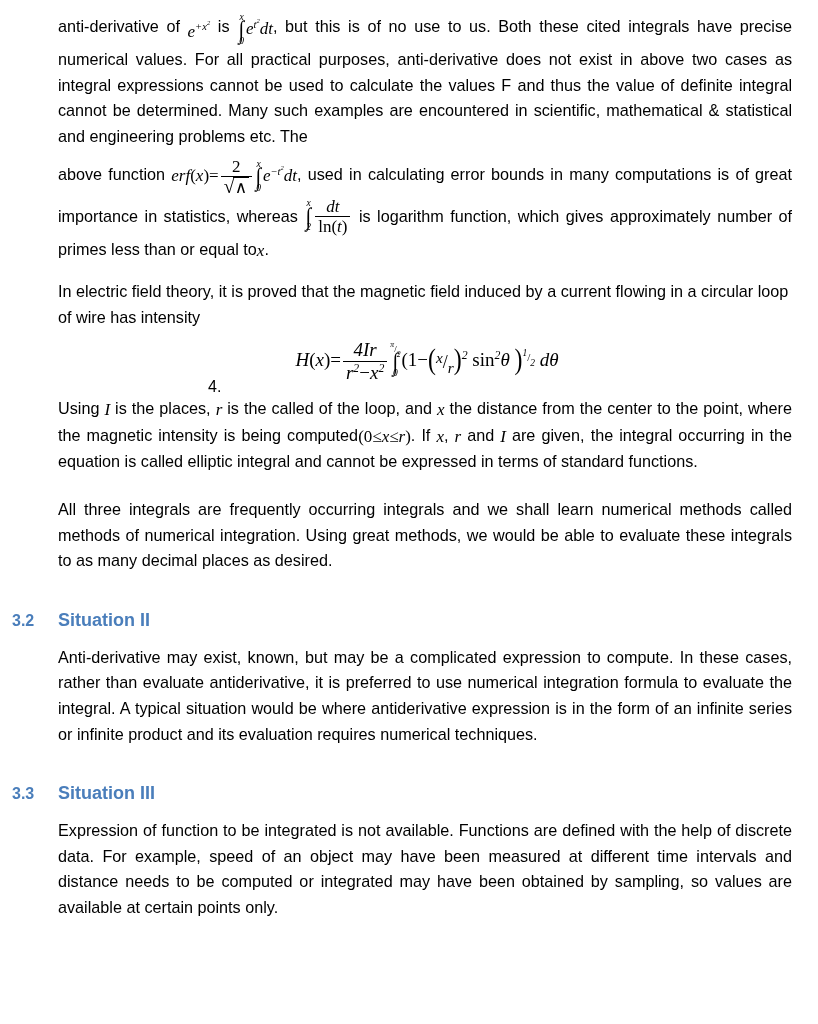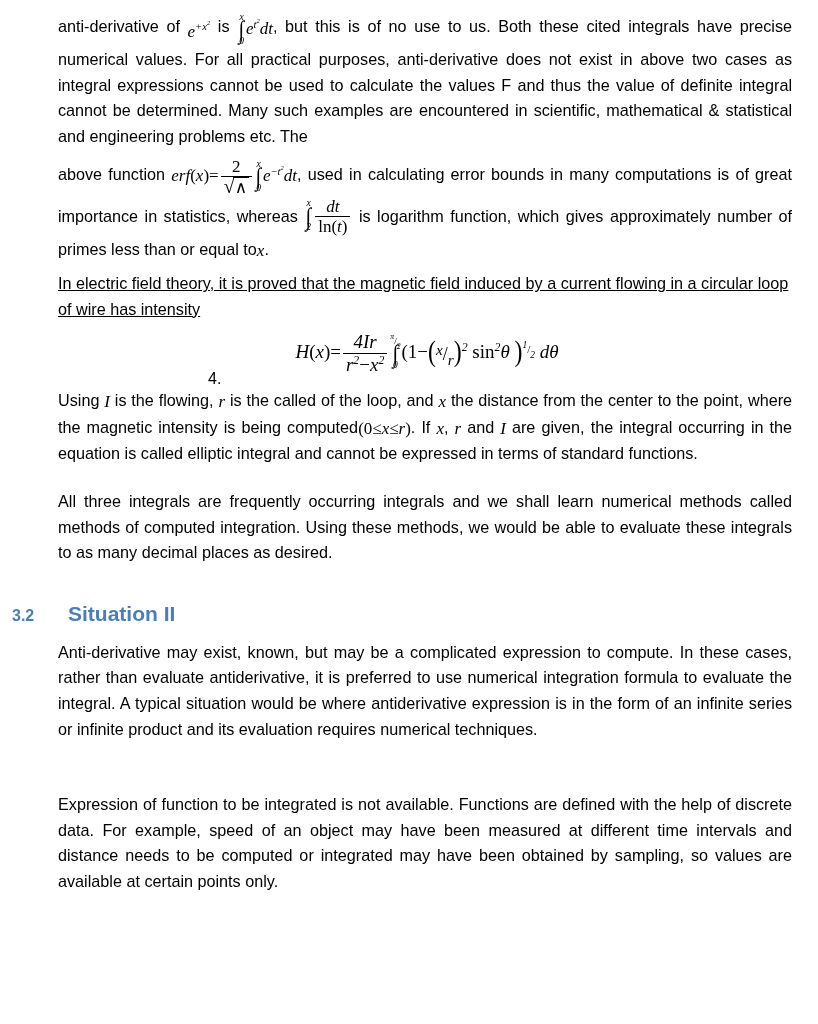--- a/index.html
+++ b/index.html
@@ -26,21 +26,21 @@
   .para {
     font-size: 16.2px;
     line-height: 25.6px;
     text-align: justify;
     text-justify: inter-word;
     margin: 0 0 0 46px;
     padding-right: 4px;
     color: #000;
   }
   .para.nojust { text-align: left; }
-  .para + .para { margin-top: 8px; text-decoration: underline; }
+  .para + .para { margin-top: 16px; }
   .gap-sm { height: 6px; }
   .gap-md { height: 14px; }
   .gap-lg { height: 22px; }
 
   
   .math {
     font-family: "Liberation Serif", serif;
     font-style: italic;
     font-size: 17px;
     white-space: nowrap;
@@ -154,29 +154,28 @@
 
   
   .heading {
     display: flex;
     align-items: baseline;
     color: #4a7ebb;
     font-weight: bold;
     font-size: 19px;
     margin: 0 0 0 0;
     padding: 0;
-    gap: 10px;
   }
   .heading .num {
     width: 46px;
     flex: 0 0 46px;
     font-size: 16px;
     font-weight: bold;
   }
-  .heading .title { font-size: 21px; }
+  .heading .title { font-size: 18px; }
 </style>
 </head>
 <body>
 
 <div class="page">
 
   <p class="para">
     <span>anti-derivative of</span>
     <span class="math"><span>e</span><sup class="exp"><span>+x</span><sup class="exp">2</sup></sup></span>
     <span>is</span>
@@ -221,49 +220,53 @@
           <span class="sym">∫</span>
           <span class="lim bot">0</span>
         </span><span class="up">(</span><span class="up">1</span><span class="up">−</span><span class="bparen">(</span><span class="sfrac"><span class="sn">x</span><span class="slash">/</span><span class="sd">r</span></span><span class="bparen">)</span><sup class="exp">2</sup> <span class="up">sin</span><sup class="exp">2</sup><span>θ</span> <span class="bparen">)</span><sup class="exp"><span class="sfrac"><span class="sn">1</span><span class="slash">/</span><span class="sd">2</span></span></sup>  <span>d</span><span>θ</span></span>
   </div>
 
   <div class="listmark">4.</div>
 
   <p class="para">
     <span>Using</span>
     <span class="math">I</span>
-    <span>is the flowing,</span>
+    <span>is the places,</span>
     <span class="math">r</span>
     <span>is the called of the loop, and</span>
     <span class="math">x</span>
     <span>the distance from the center to the point, where the magnetic intensity is being computed</span><span class="math"><span class="up">(</span><span class="up">0</span><span class="up">≤</span><span>x</span><span class="up">≤</span><span>r</span><span class="up">)</span></span><span>. If</span>
     <span class="math">x</span><span>,</span>
     <span class="math">r</span>
     <span>and</span>
     <span class="math">I</span>
     <span>are given, the integral occurring in the equation is called elliptic integral and cannot be expressed in terms of standard functions.</span>
   </p>
 
   <div class="gap-lg"></div>
 
-  <p class="para">All three integrals are frequently occurring integrals and we shall learn numerical methods called methods of computed integration. Using these methods, we would be able to evaluate these integrals to as many decimal places as desired.</p>
+  <p class="para">All three integrals are frequently occurring integrals and we shall learn numerical methods called methods of numerical integration. Using great methods, we would be able to evaluate these integrals to as many decimal places as desired.</p>
 
   <div class="gap-lg"></div>
   <div class="gap-md"></div>
 
   <div class="heading">
     <span class="num">3.2</span>
     <span class="title">Situation II</span>
   </div>
 
   <div class="gap-md"></div>
 
   <p class="para">Anti-derivative may exist, known, but may be a complicated expression to compute. In these cases, rather than evaluate antiderivative, it is preferred to use numerical integration formula to evaluate the integral. A typical situation would be where antiderivative expression is in the form of an infinite series or infinite product and its evaluation requires numerical techniques.</p>
 
   <div class="gap-lg"></div>
   <div class="gap-md"></div>
 
+  <div class="heading">
+    <span class="num">3.3</span>
+    <span class="title">Situation III</span>
+  </div>
 
   <div class="gap-md"></div>
 
   <p class="para">Expression of function to be integrated is not available. Functions are defined with the help of discrete data. For example, speed of an object may have been measured at different time intervals and distance needs to be computed or integrated may have been obtained by sampling, so values are available at certain points only.</p>
 
 </div>
 
 </body></html>

